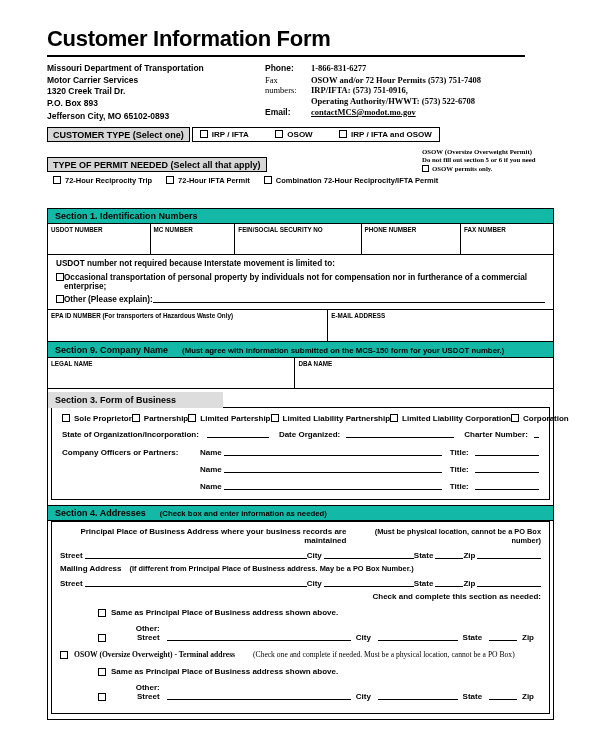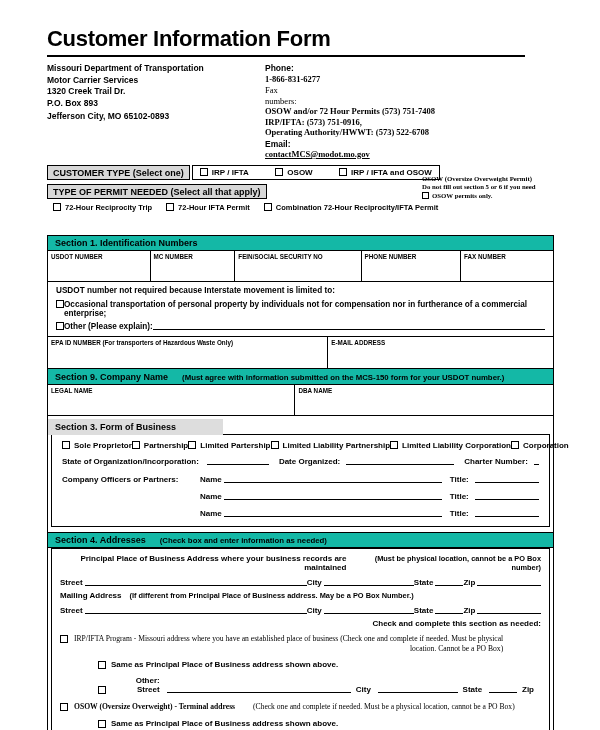--- a/index.html
+++ b/index.html
@@ -9,28 +9,28 @@
   .doc { position:absolute; left:47px; top:26px; width:507px; }
 
   .title { font-size:22px; font-weight:bold; letter-spacing:-0.3px;
            border-bottom:2px solid #000; padding-bottom:3px; width:478px; margin-bottom:6px; }
 
   
   .head-row { display:flex; margin-bottom:4px; }
   .agency { width:218px; font-size:8.5px; font-weight:bold; line-height:11.5px; }
   .agency div:last-child { margin-top:2px; }
   .contact { font-family:"Liberation Serif", serif; font-size:8.5px; line-height:10.5px; }
-  .c-row { display:flex; margin-bottom:1px;flex-direction:column; }
+  .c-row { display:flex; margin-bottom:1px; }
   .c-label { width:46px; font-weight:bold; font-family:"Liberation Sans",sans-serif; flex:none; }
   .c-label.faxl { font-weight:normal; font-family:"Liberation Serif",serif; }
   .c-val { font-weight:bold; }
   .email-val { text-decoration:underline; }
 
   
-  .ctype-row { display:flex; align-items:stretch; margin-bottom:1px; }
+  .ctype-row { display:flex; align-items:stretch; margin-bottom:12px; }
   .gray-box { background:#d7d7d7; border:1.5px solid #000; font-size:9px; font-weight:bold;
               padding:2px 5px 1px; }
   .ctype-opts { border:1.5px solid #000; margin-left:2px; width:248px; display:flex;
                 align-items:center; padding:0 7px; font-size:8px; font-weight:bold; gap:4px; justify-content:space-between;}
   .cbopt { display:flex; align-items:center; gap:4px; white-space:nowrap; }
   .cb { width:8px; height:8px; border:1px solid #000; flex:none; display:inline-block; background:#fff; }
 
   
   .permit-area { position:relative; margin-bottom:23px; min-height:30px; }
   .permit-label { display:inline-block; }
@@ -304,27 +304,20 @@
           <span>City</span>
           <span class="ln" style="width:90px; margin:0 0 1px 2px;"></span>
           <span>State</span>
           <span class="ln" style="width:28px; margin:0 0 1px 2px;"></span>
           <span>Zip</span>
           <span class="ln grow" style="margin:0 0 1px 2px;"></span>
         </div>
 
         <div style="margin-top:3px;">Check and complete this section as needed:</div>
 
-        <div class="irp-row">
-          <span class="cb"></span>
-          <span>
-            <div>IRP/IFTA Program - Missouri address where you have an established place of business  (Check one and complete if needed.  Must be physical</div>
-            <div>location. Cannot be a PO Box)</div>
-          </span>
-        </div>
         <div class="nest-row nested">
           <span class="cb"></span>
           <span>Same as Principal Place of Business address shown above.</span>
         </div>
         <div class="nest-row nested">
           <span class="cb"></span>
           <span>Other:  Street</span>
           <span class="ln" style="width:185px; margin:0 0 1px 2px;"></span>
           <span>City</span>
           <span class="ln" style="width:80px; margin:0 0 1px 2px;"></span>

